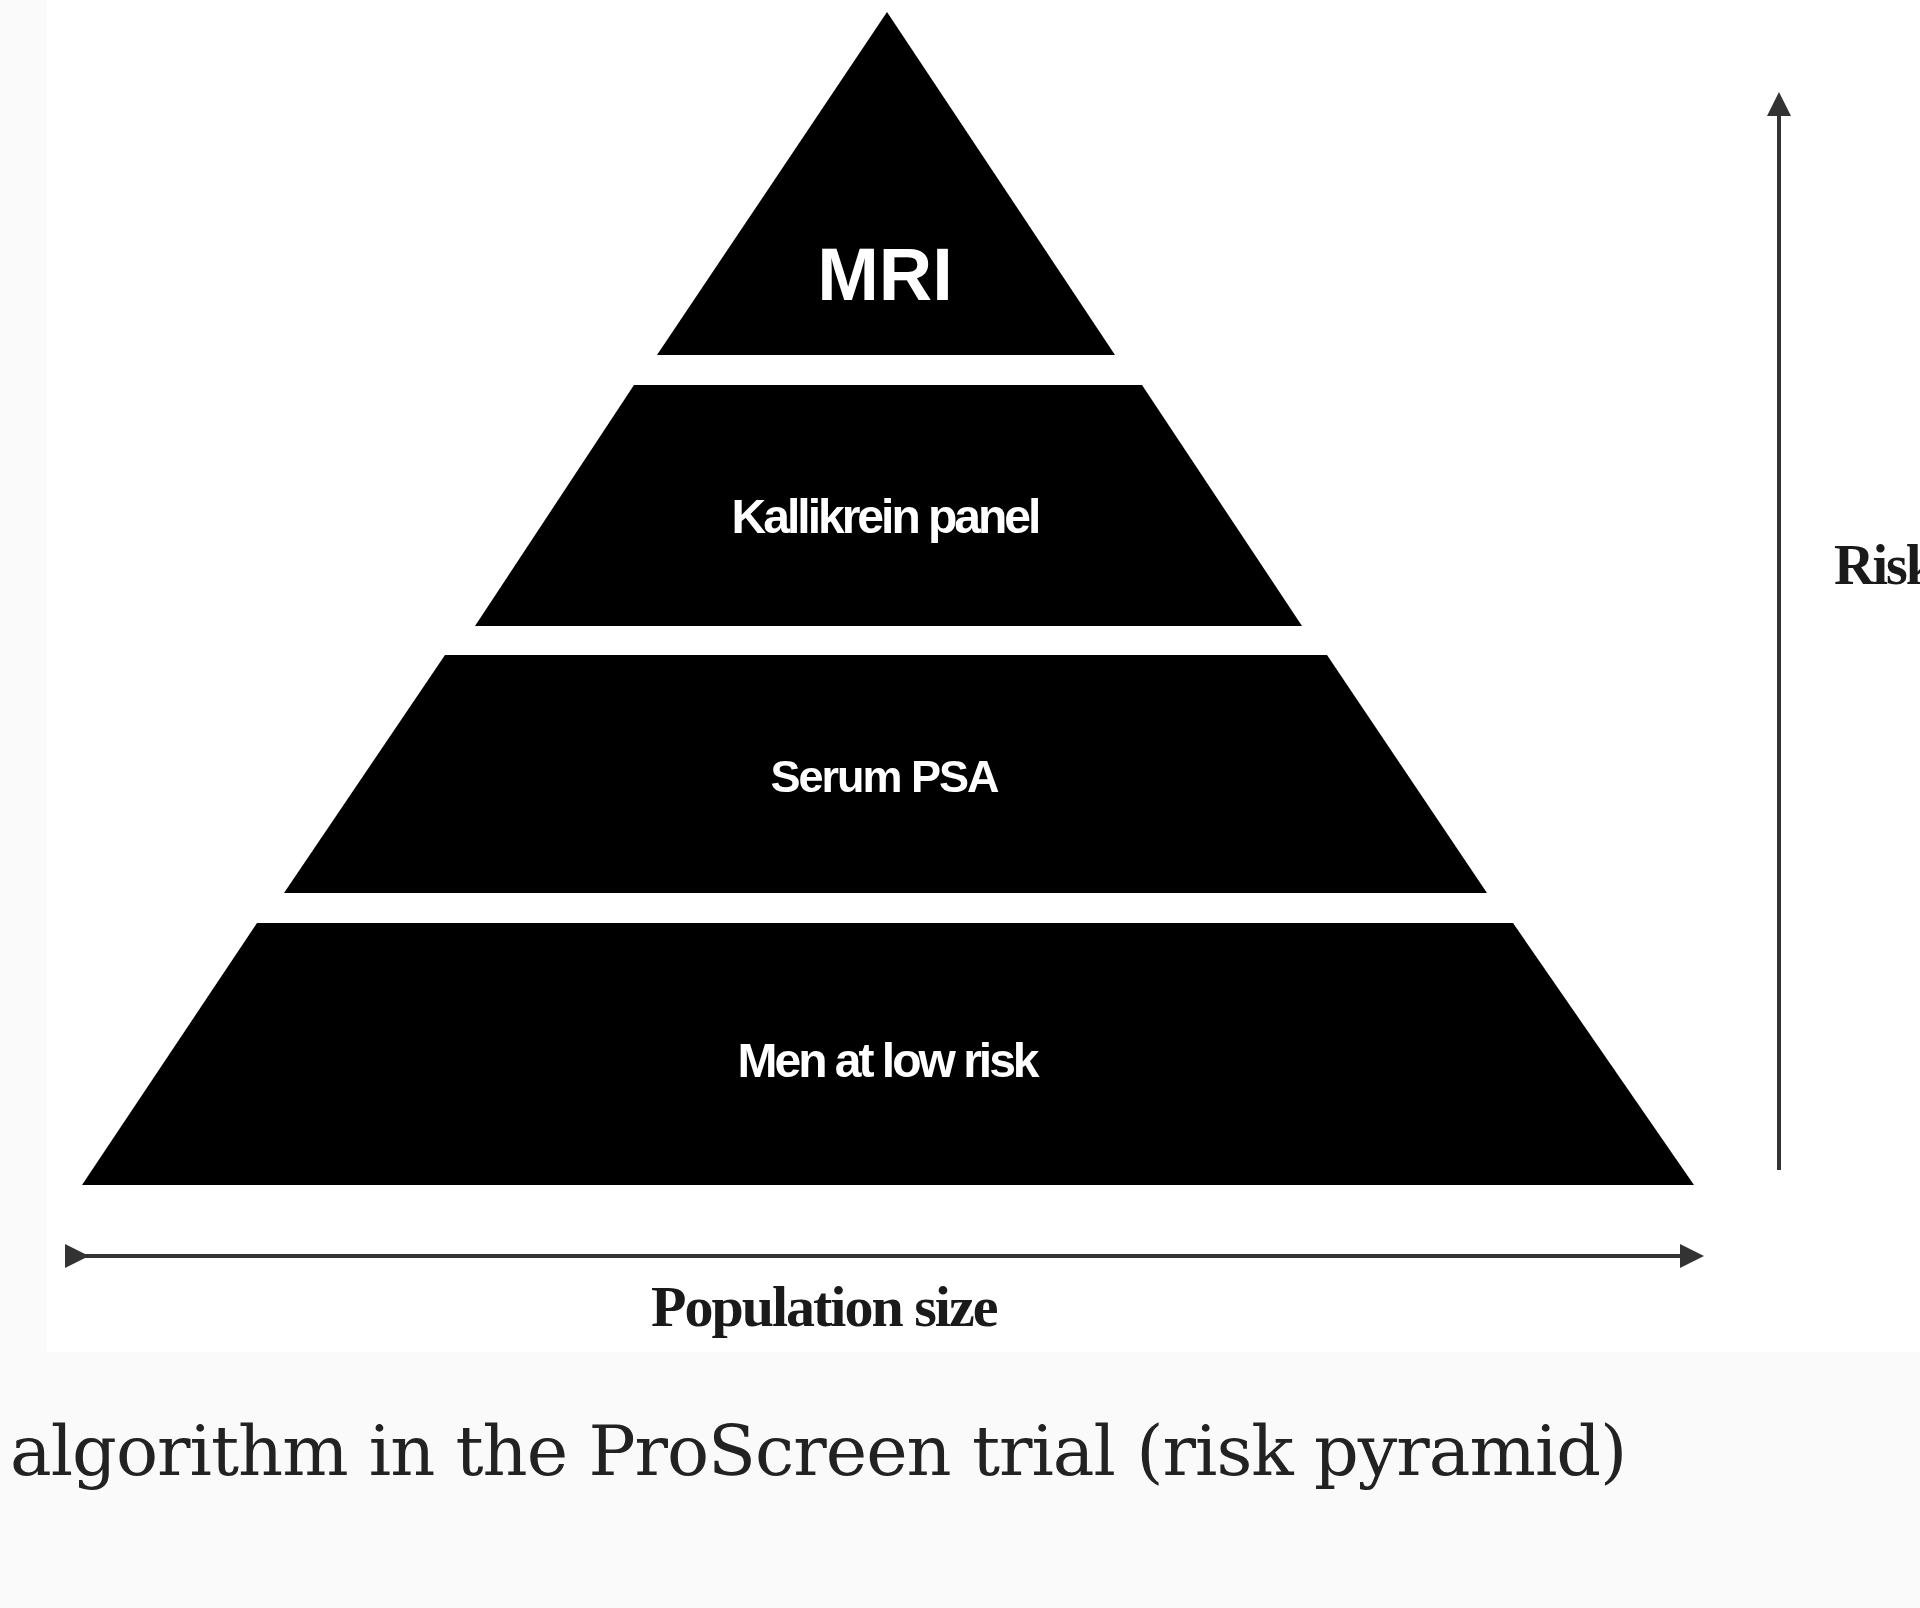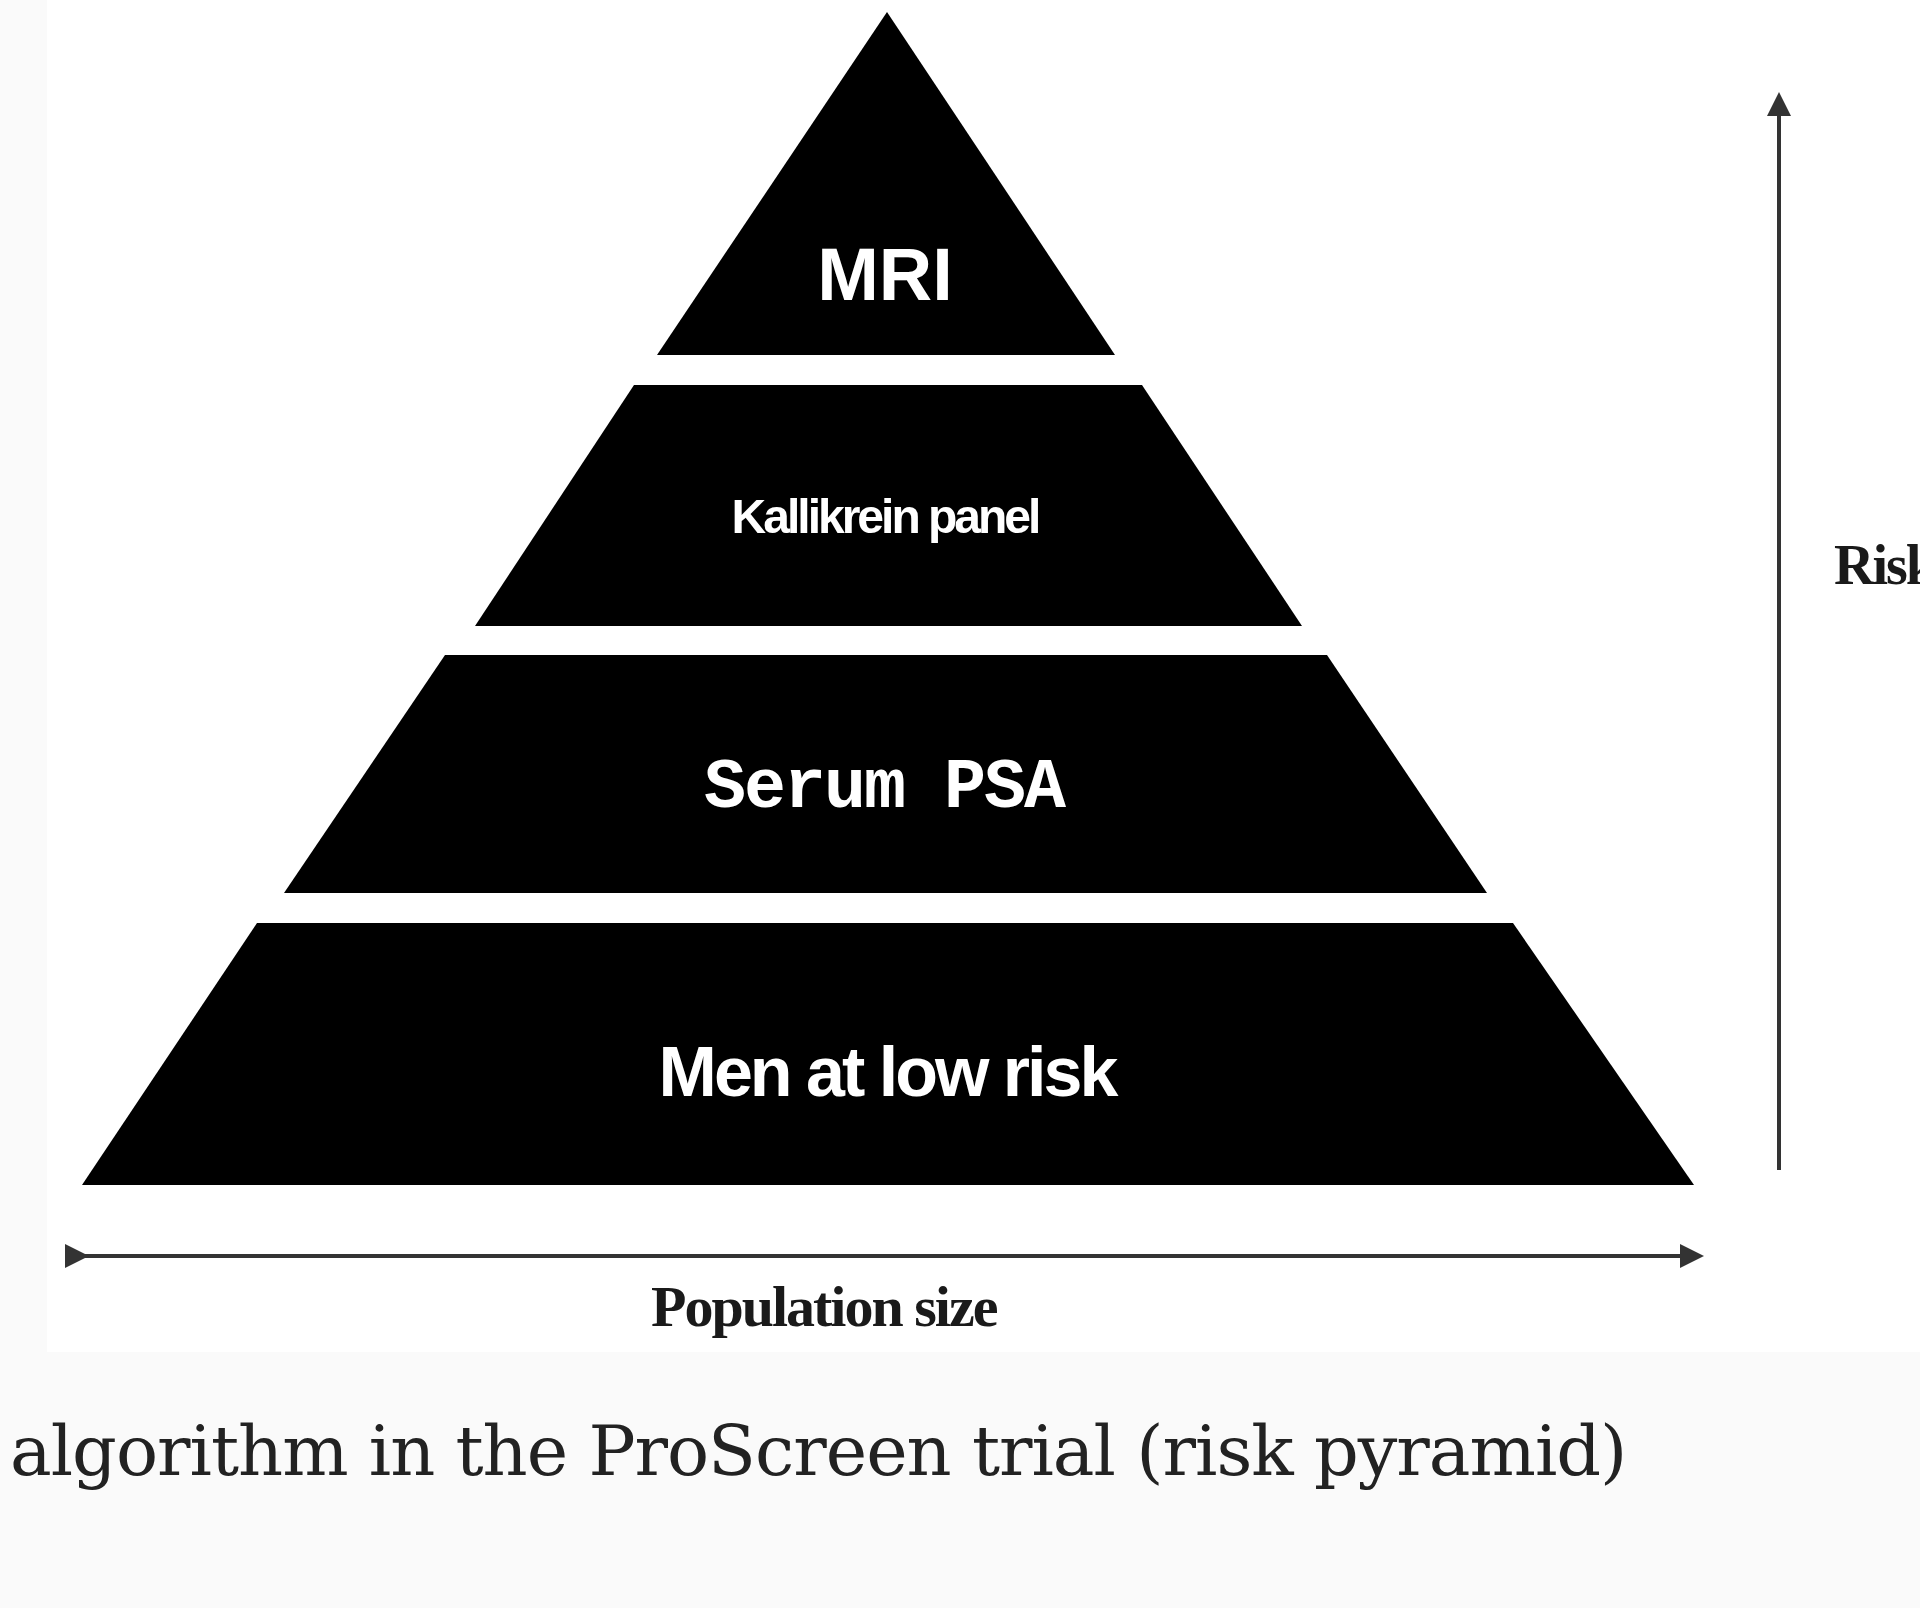--- a/index.html
+++ b/index.html
@@ -46,22 +46,22 @@
     <polygon points="587,385 1095,385 1255,626 428,626" fill="#000000"></polygon>
     <polygon points="398,655 1280,655 1440,893 237,893" fill="#000000"></polygon>
     <polygon points="210,923 1466,923 1647,1185 35,1185" fill="#000000"></polygon>
 
     <line x1="30" y1="1256" x2="1645" y2="1256" stroke="#333333" stroke-width="4" marker-start="url(#arrowhead)" marker-end="url(#arrowhead)"></line>
     <line x1="1732" y1="1170" x2="1732" y2="104" stroke="#333333" stroke-width="4" marker-end="url(#arrowhead)"></line>
   </svg>
 
   <div class="layer-label" style="left:838px; top:238px; font-size:74px;">MRI</div>
   <div class="layer-label" style="left:838px; top:493px; font-size:48px; letter-spacing:-3px;">Kallikrein panel</div>
-  <div class="layer-label" style="left:837px; top:754px; font-size:70px; letter-spacing:-2px;font-family:Liberation Mono, monospace;">Serum PSA</div>
-  <div class="layer-label" style="left:840px; top:1037px; font-size:70px; letter-spacing:-3px;">Men at low risk</div>
+  <div class="layer-label" style="left:837px; top:754px; font-size:45px; letter-spacing:-2px;">Serum PSA</div>
+  <div class="layer-label" style="left:840px; top:1037px; font-size:48px; letter-spacing:-3px;">Men at low risk</div>
 
   <div class="axis-label" style="left:1787px; top:537px; font-size:56px; letter-spacing:-2px;">Risk</div>
   <div class="axis-label" style="left:604px; top:1278px; font-size:58px; letter-spacing:-2px;">Population size</div>
 </div>
 
 <div class="caption">
   <div>algorithm in the ProScreen trial (risk pyramid)</div>
 </div>
 
 </body></html>

